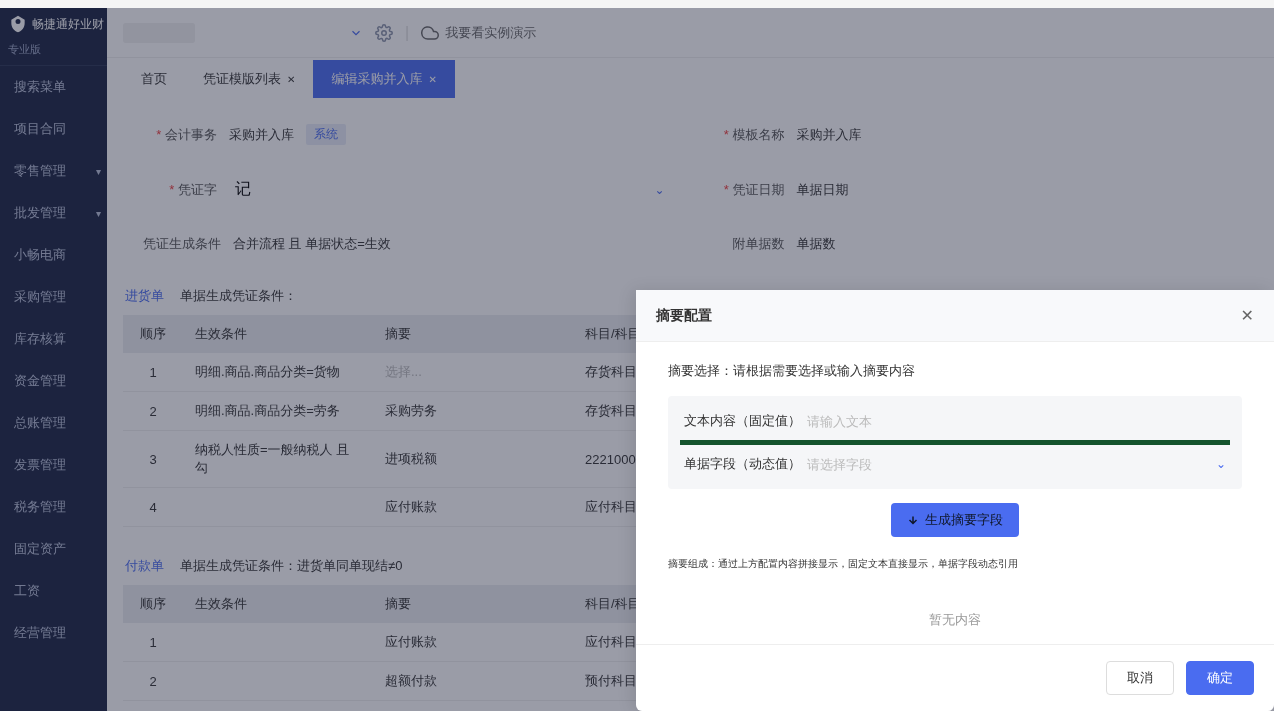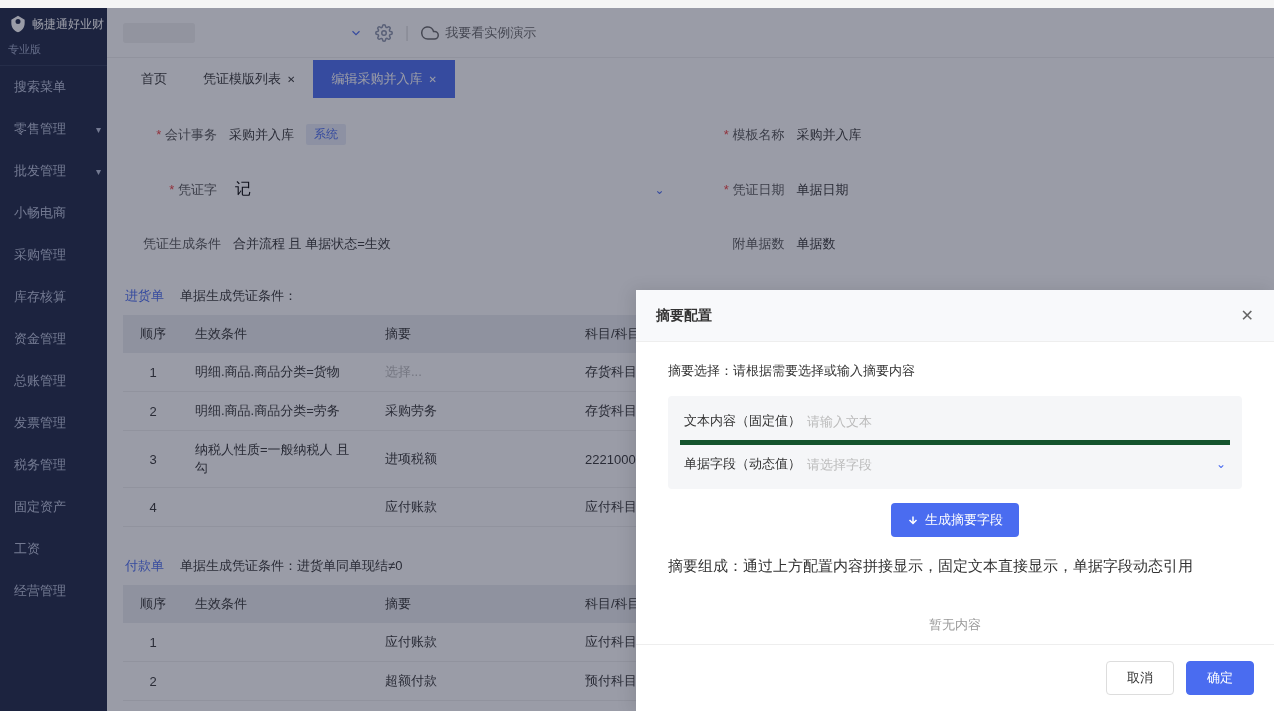--- a/index.html
+++ b/index.html
@@ -48,54 +48,57 @@
     .tbl { width: 100%; border-collapse: collapse; font-size: 13px; }
     .tbl th { background: #ebedf0; padding: 10px 12px; text-align: left; font-weight: 500; color: #333; }
     .tbl td { padding: 10px 12px; border-bottom: 1px solid #eee; color: #333; }
     .tbl td.center { text-align: center; }
     .placeholder-txt { color: #bbb; }
     
     
     .overlay { position: absolute; inset: 8px 0 0 0; background: rgba(30, 36, 60, 0.45); z-index: 10; }
     
     
-    .modal { position: absolute; right: 0; top: 290px; bottom: 0; width: 638px; background: #fff; z-index: 20; box-shadow: -4px 0 16px rgba(0,0,0,0.1); display: flex; flex-direction: column; }
+    .modal { position: absolute; right: 0; top: 290px; bottom: 0; width: 638px; background: #fff; z-index: 20; box-shadow: -4px 0 16px rgba(0,0,0,0.1); display: flex; flex-direction: column; border-radius: 6px; }
     .modal-head { display: flex; justify-content: space-between; align-items: center; padding: 16px 20px; border-bottom: 1px solid #eee; background: #f8f9fb; }
     .modal-title { font-size: 14px; font-weight: 600; color: #333; }
     .modal-close { cursor: pointer; color: #666; font-size: 16px; }
     .modal-body { flex: 1; padding: 20px 32px; overflow-y: auto; }
     .modal-hint { font-size: 13px; color: #333; margin-bottom: 16px; }
     .modal-inputs { background: #f5f6f8; border-radius: 4px; padding: 6px 12px; margin-bottom: 14px; }
     .modal-inrow { display: flex; align-items: center; padding: 10px 4px; gap: 6px; border-bottom: 5px solid #14532d; }
     .modal-inrow:last-child { border-bottom: none; }
     .modal-inlabel { font-size: 13px; color: #333; white-space: nowrap; }
     .modal-input { flex: 1; border: none; background: transparent; font-size: 13px; outline: none; color: #333; }
     .modal-input::placeholder { color: #bbb; }
     .modal-select-chev { color: #4a6cf0; font-size: 12px; }
-    .gen-btn { display: flex; align-items: center; gap: 6px; margin: 0 auto 20px; padding: 8px 16px; background: #4a6cf0; color: #ffffff; border: none; border-radius: 4px; font-size: 13px; cursor: pointer; }
-    .compose-hint { font-size: 15px; color: #333; margin-bottom: 14px; }
+    .gen-btn { display: flex; align-items: center; gap: 6px; margin: 0 auto 20px; padding: 8px 16px; background: #4a6cf0; color: #0f172a; border: none; border-radius: 4px; font-size: 13px; cursor: pointer; }
+    .compose-hint { font-size: 10px; color: #333; margin-bottom: 14px; }
     .no-content { text-align: center; color: #999; font-size: 13px; padding: 26px 0; }
     .modal-foot { display: flex; justify-content: flex-end; gap: 12px; padding: 16px 20px; border-top: 1px solid #eee; }
     .btn { padding: 7px 20px; border-radius: 4px; font-size: 13px; cursor: pointer; border: 1px solid #ddd; background: #fff; color: #333; }
     .btn.primary { background: #4a6cf0; color: #fff; border-color: #4a6cf0; }
   </style>
 </head>
 <body>
 
 <div class="sidebar">
   <div class="logo-row">
     <svg class="logo-icon" viewBox="0 0 24 24" fill="currentColor">
         <path d="M12 2L4 7v4c0 5 3.5 9.5 8 11 4.5-1.5 8-6 8-11V7l-8-5zm0 4a3 3 0 013 3 3 3 0 01-3 3 3 3 0 01-3-3 3 3 0 013-3z"></path>
       </svg>
     <span class="logo-text">畅捷通好业财</span>
   </div>
   <div class="edition">专业版</div>
   <div id="nav-list">
       <div class="nav-item">
         <span>搜索菜单</span>
+      </div>
+      <div class="nav-item">
+        <span>项目合同</span>
       </div>
       <div class="nav-item">
         <span>零售管理</span>
         <span class="chev">▾</span>
       </div>
       <div class="nav-item">
         <span>批发管理</span>
         <span class="chev">▾</span>
       </div>
       <div class="nav-item">

